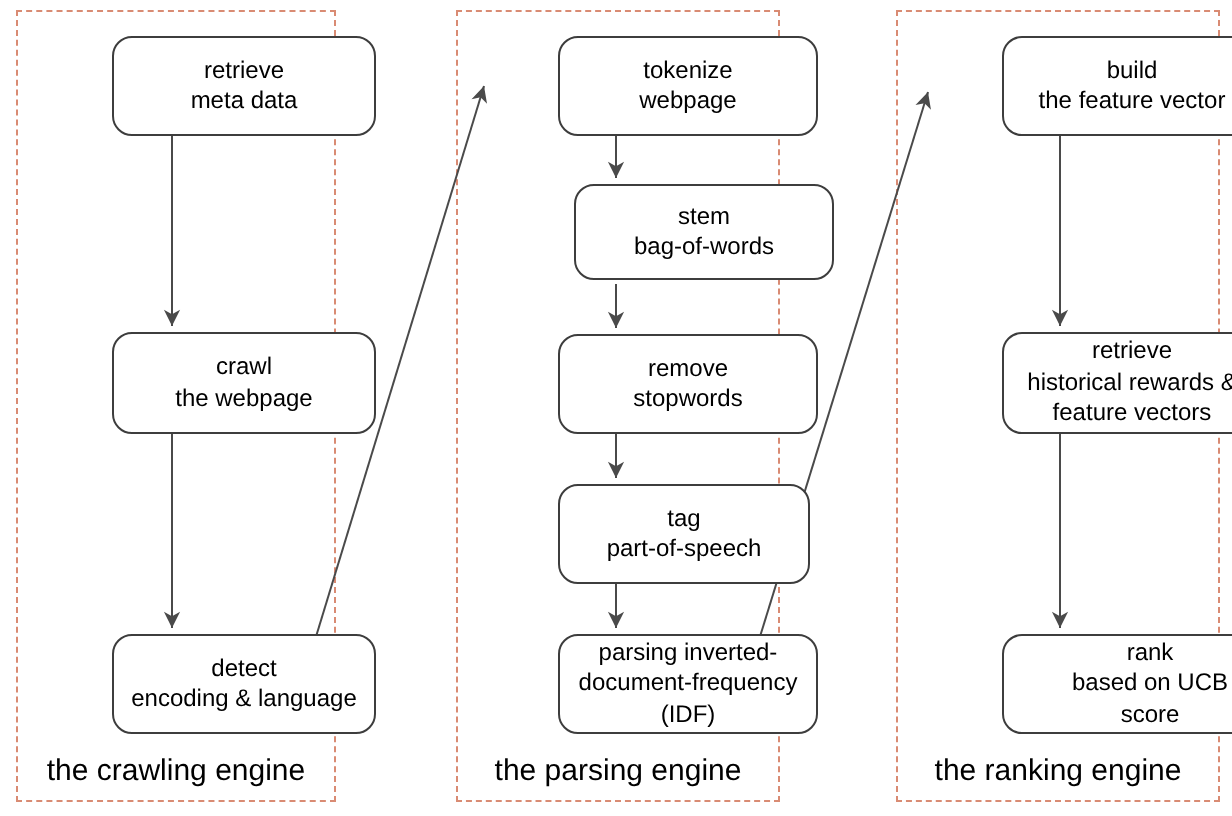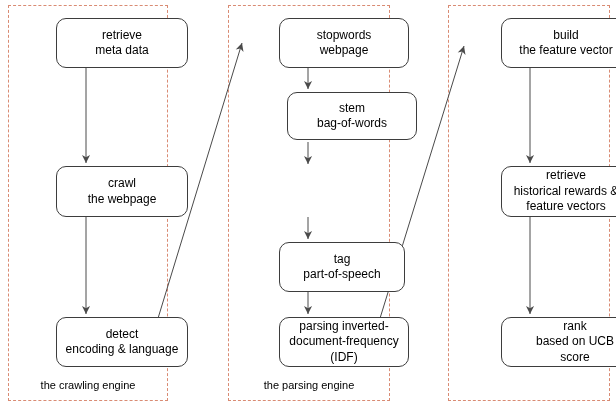--- a/index.html
+++ b/index.html
@@ -53,21 +53,21 @@
   #n-c2-5{ left:243px; top:317px; width:130px; height:50px; }
   
   #n-c3-1{ left:465px; top:18px;  width:130px; height:50px; }
   #n-c3-2{ left:465px; top:166px; width:130px; height:51px; }
   #n-c3-3{ left:465px; top:317px; width:130px; height:50px;padding-left:18px; }
 
   .group-label{
     position:absolute;
     top:374px; height:22px;
     display:flex; align-items:center; justify-content:center;
-    font-size:11px;
+    font-size:15px;
     z-index:2;
   }
   #label-crawling{ left:8px;   width:160px; }
   #label-parsing { left:228px; width:162px; }
   #label-ranking { left:448px; width:162px; }
 
   svg.edges{
     position:absolute; left:0; top:0;
     z-index:1;
     pointer-events:none;
@@ -102,34 +102,37 @@
     <line x1="530" y1="217" x2="530" y2="314" marker-end="url(#arrow)"></line>
   </svg>
 
   <div class="node" id="n-c1-1">retrieve
 meta data</div>
   <div class="node" id="n-c1-2">crawl
 the webpage</div>
   <div class="node" id="n-c1-3">detect
 encoding &amp; language</div>
 
-  <div class="node" id="n-c2-1">stopwords
+  <div class="node" id="n-c2-1">tokenize
 webpage</div>
   <div class="node" id="n-c2-2">stem
 bag-of-words</div>
+  <div class="node" id="n-c2-3">remove
+stopwords</div>
   <div class="node" id="n-c2-4">tag
 part-of-speech</div>
   <div class="node" id="n-c2-5">parsing inverted-
 document-frequency
 (IDF)</div>
 
   <div class="node" id="n-c3-1">build
 the feature vector</div>
   <div class="node" id="n-c3-2">retrieve
 historical rewards &amp;
 feature vectors</div>
   <div class="node" id="n-c3-3">rank
 based on UCB score</div>
 
   <div class="group-label" id="label-crawling">the crawling engine</div>
   <div class="group-label" id="label-parsing">the parsing engine</div>
+  <div class="group-label" id="label-ranking">the ranking engine</div>
 
 </div>
 
 </body></html>

